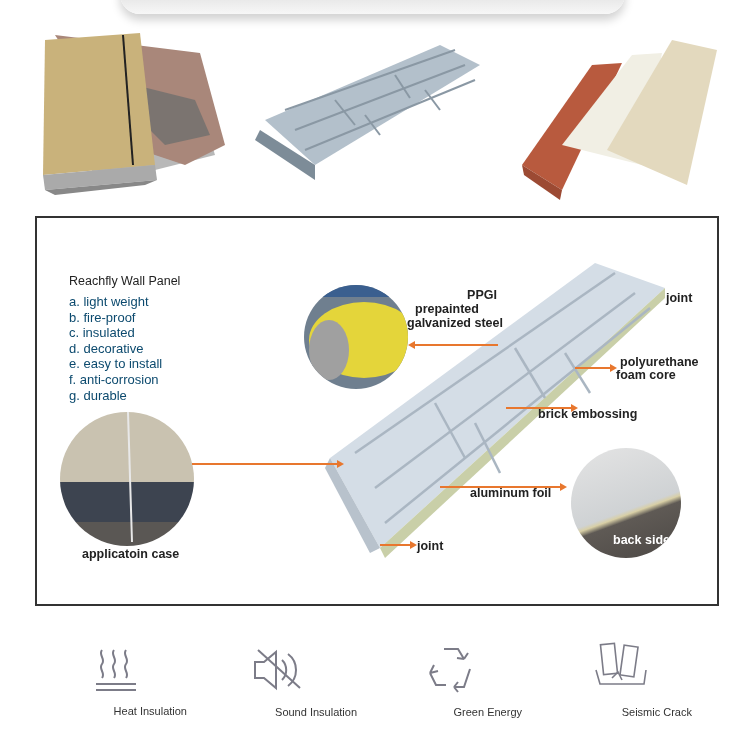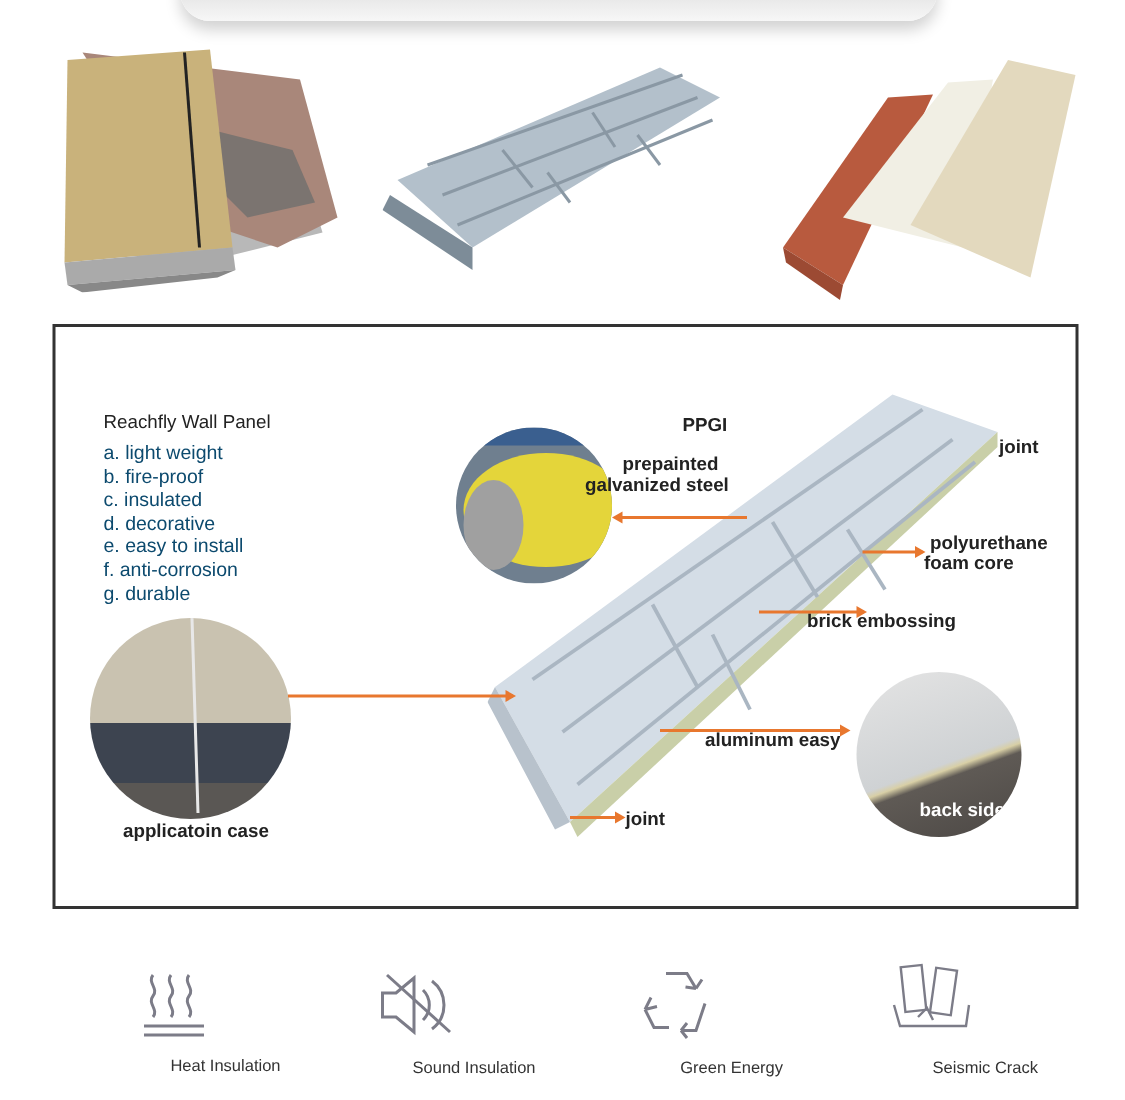--- a/index.html
+++ b/index.html
@@ -75,42 +75,42 @@
       <line x1="240" y1="95" x2="265" y2="135"></line>
   </g>
 </svg>
 
 <svg class="abs circle" style="left:304px;top:285px" width="104" height="104">
   <rect width="104" height="104" fill="#6f7f8f"></rect>
   <rect y="0" width="104" height="12" fill="#3a5f8f"></rect>
   <ellipse cx="60" cy="55" rx="55" ry="38" fill="#e4d53a"></ellipse>
   <ellipse cx="25" cy="65" rx="20" ry="30" fill="#a0a0a0"></ellipse>
 </svg>
-<div class="abs lbl" style="left:455px;top:277px;width:54px;text-align:left">PPGI</div>
+<div class="abs lbl" style="left:455px;top:289px;width:54px;text-align:center">PPGI</div>
 <div class="abs lbl" style="left:415px;top:303px;width:94px;text-align:left">prepainted</div>
-<div class="abs lbl" style="left:390px;top:317px;width:130px;text-align:left">galvanized steel</div>
+<div class="abs lbl" style="left:390px;top:317px;width:130px;text-align:center">galvanized steel</div>
 <div class="abs arrow l" style="left:410px;top:344px;width:88px"></div>
 
 <div class="abs lbl" style="left:666px;top:292px">joint</div>
 <div class="abs lbl" style="left:620px;top:356px">polyurethane</div>
 <div class="abs lbl" style="left:616px;top:369px">foam core</div>
 <div class="abs arrow r" style="left:575px;top:367px;width:40px"></div>
 <div class="abs lbl" style="left:538px;top:408px">brick embossing</div>
 <div class="abs arrow r" style="left:506px;top:407px;width:70px"></div>
 
 <svg class="abs circle" style="left:60px;top:412px" width="134" height="134">
   <rect width="134" height="70" fill="#c9c2b0"></rect>
   <rect y="70" width="134" height="40" fill="#3d4450"></rect>
   <rect y="110" width="134" height="24" fill="#5a5754"></rect>
   <line x1="68" y1="0" x2="72" y2="130" stroke="#e8e8e8" stroke-width="2"></line>
 </svg>
 <div class="abs arrow r" style="left:192px;top:463px;width:150px"></div>
 <div class="abs lbl" style="left:82px;top:548px">applicatoin case</div>
 
-<div class="abs lbl" style="left:470px;top:487px">aluminum easy</div>
+<div class="abs lbl" style="left:470px;top:487px">aluminum foil</div>
 <div class="abs arrow r" style="left:440px;top:486px;width:125px"></div>
 <div class="abs lbl" style="left:417px;top:540px">joint</div>
 <div class="abs arrow r" style="left:380px;top:544px;width:35px"></div>
 
 <div class="abs circle" style="left:571px;top:448px;width:110px;height:110px;background:linear-gradient(160deg,#e4e4e4 0%,#cfd2d4 55%,#d8cfa6 58%,#5f5a55 62%,#4c4845 100%)">
   <div class="abs lbl" style="left:42px;top:86px;color:#fff">back side</div>
 </div>
 
 <svg class="abs" style="left:94px;top:648px" width="44" height="44" fill="none" stroke="#7c7c88" stroke-width="2">
   <path d="M8,2 c-4,5 4,9 0,14 c-4,5 4,9 0,14"></path>

